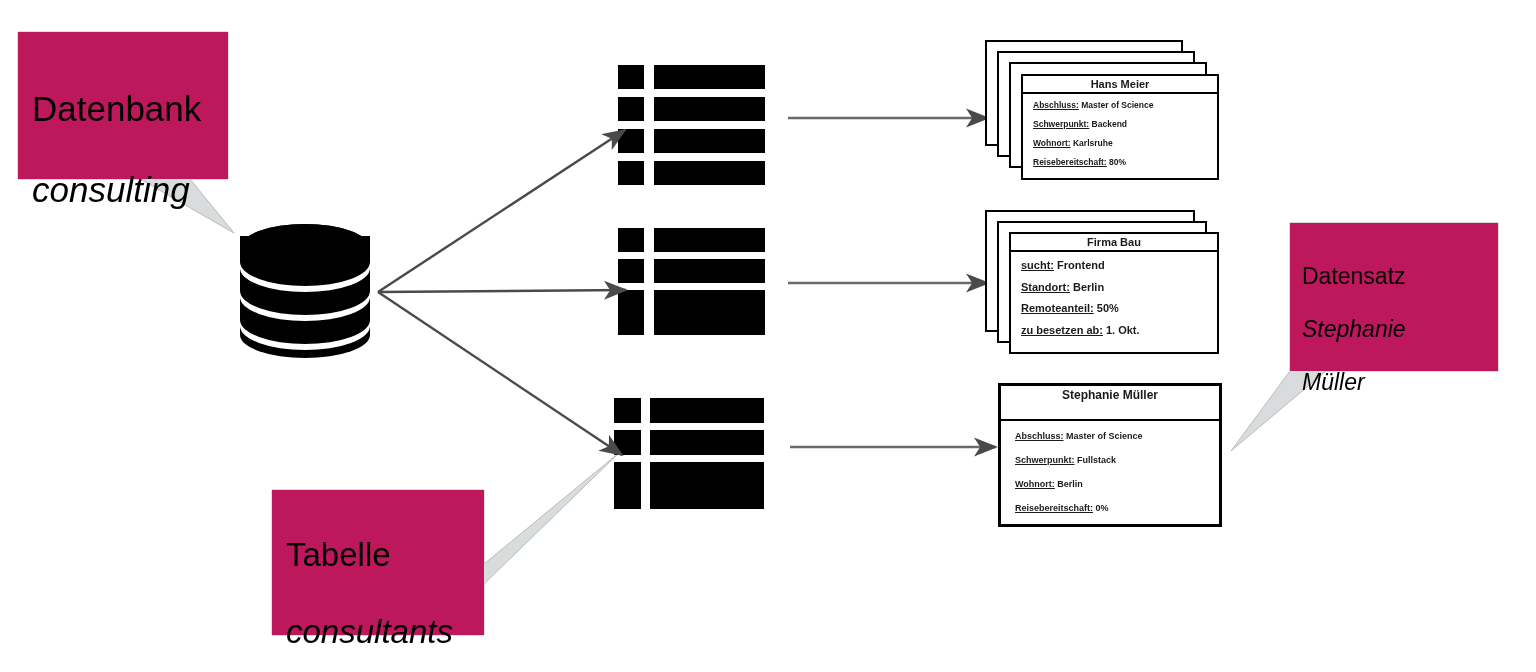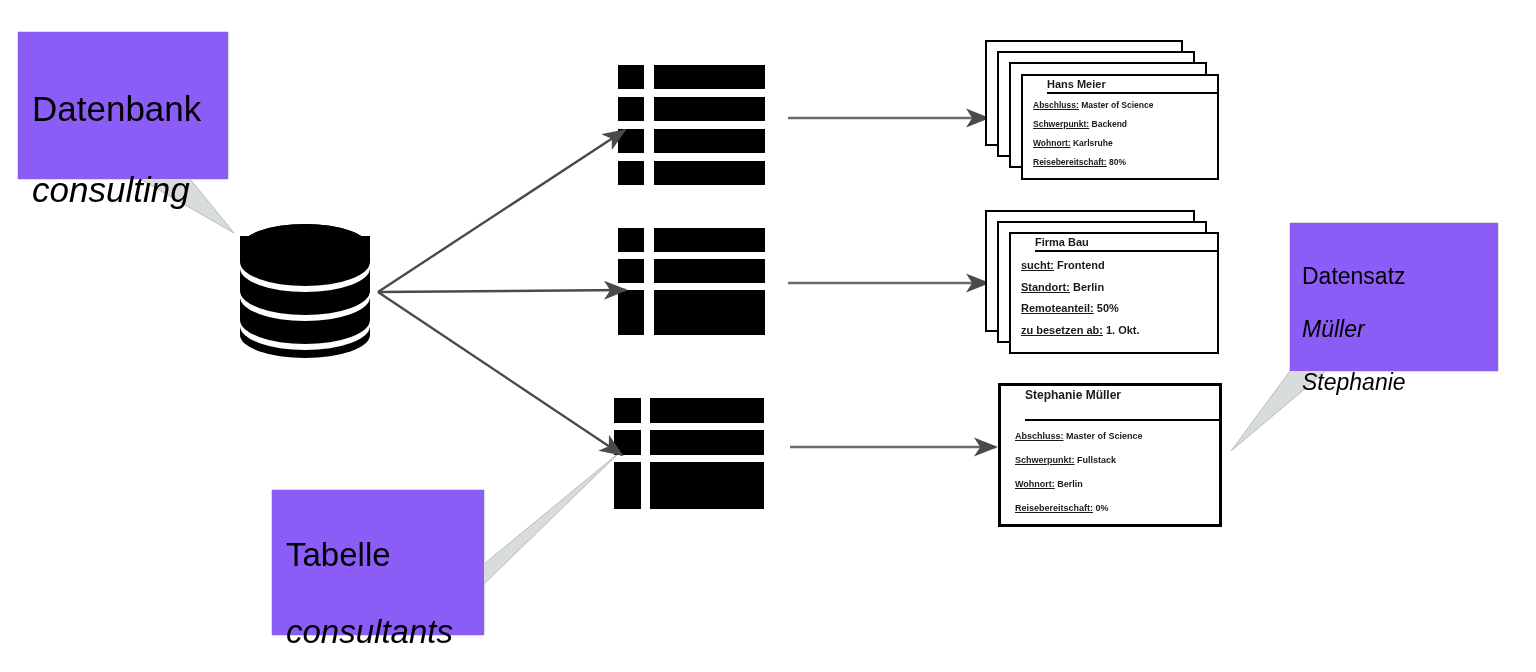--- a/index.html
+++ b/index.html
@@ -23,21 +23,21 @@
   #vector {
     position: absolute;
     left: 0; top: 0;
     width: 1536px;
     height: 672px;
   }
   
   .callout-text {
     position: absolute;
     box-sizing: border-box;
-    background: #8b5cf6;
+    background: #be185d;
     color: #000000;
     line-height: 1.16;
     white-space: pre-line;
     pointer-events: none;
   }
   .callout-db {
     left: 18px;
     top: 32px;
     width: 210px;
     height: 147px;
@@ -69,26 +69,25 @@
   }
   .card {
     position: absolute;
     box-sizing: border-box;
     background: #ffffff;
     border: 2px solid #000000;
     overflow: hidden;
   }
   .card.thick { border-width: 3px; }
   .card-title {
-    text-align: left;
+    text-align: center;
     font-weight: bold;
     color: #1a1a1a;
     border-bottom: 2px solid #000000;
     box-sizing: border-box;
-    margin-left: 24px;
   }
   .card-body {
     box-sizing: border-box;
     font-weight: bold;
   }
   .field {
     color: #1a1a1a;
     white-space: nowrap;
   }
   .field .k {
@@ -191,22 +190,22 @@
     <span class="ln it">consulting</span>
   </div>
 
   <div class="callout-text callout-tbl">
     <span class="ln">Tabelle</span>
     <span class="ln it">consultants</span>
   </div>
 
   <div class="callout-text callout-rec">
     <span class="ln">Datensatz</span>
+    <span class="ln it">Stephanie</span>
     <span class="ln it">Müller</span>
-    <span class="ln it">Stephanie</span>
   </div>
 
   <div class="card-stack stackA">
     <div class="card" style="left:0px;  top:0px;"></div>
     <div class="card" style="left:12px; top:11px;"></div>
     <div class="card" style="left:24px; top:22px;"></div>
     <div class="card" style="left:36px; top:34px;">
       <div class="card-title">Hans Meier</div>
       <div class="card-body">
         <div class="field"><span class="k">Abschluss:</span> <span>Master of Science</span></div>

